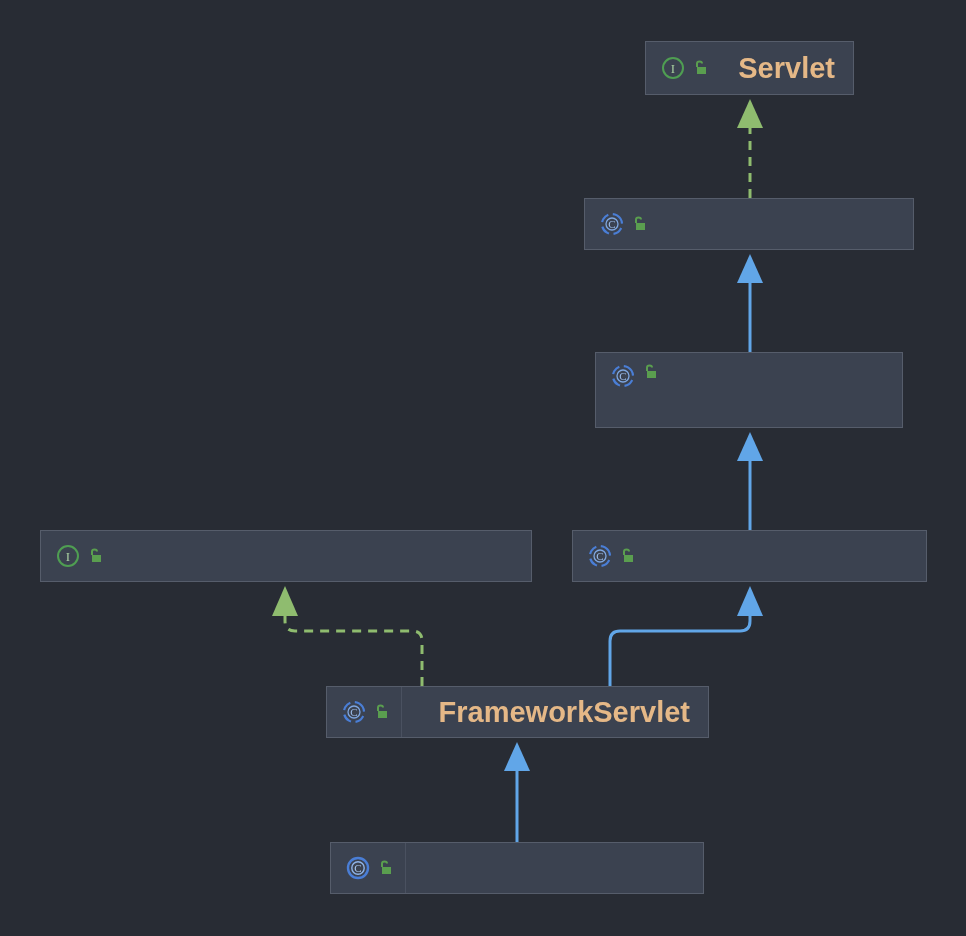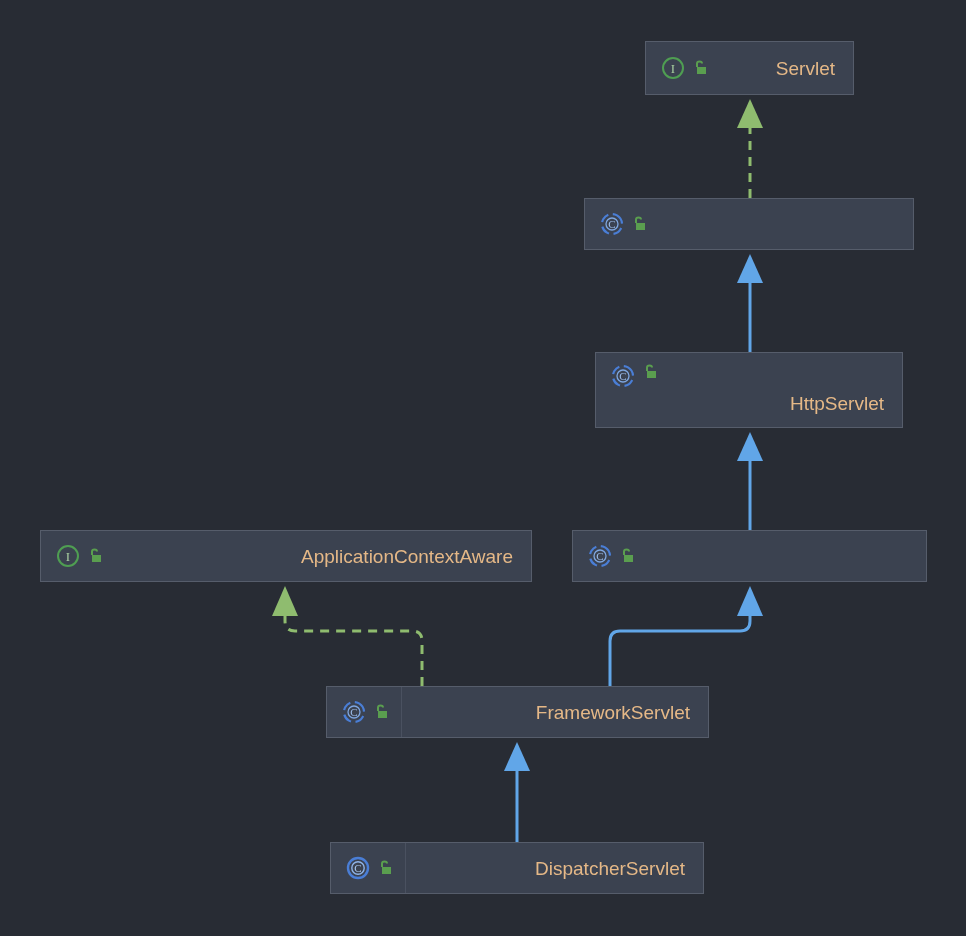--- a/index.html
+++ b/index.html
@@ -57,25 +57,26 @@
   }
   .lock-icon {
     flex: 0 0 auto;
     width: 18px;
     height: 18px;
     display: block;
   }
   .node-label {
     flex: 1 1 auto;
     color: #e5b887;
-    font-size: 19px;
+    font-size: 29px;
     line-height: 1;
     white-space: nowrap;
     padding-left: 8px;
     padding-right: 18px;
+    font-weight: bold;
   }
   .node-label.align-right {
     text-align: right;
   }
   .node-label.shift-down {
     padding-top: 26px;
   }
 </style>
 </head>
 <body>
@@ -154,35 +155,33 @@
       <svg class="kind-icon" viewBox="0 0 26 26">
         <circle cx="13" cy="13" r="10" fill="none" stroke="#4a7ed6" stroke-width="2.2" stroke-dasharray="10 4.5" transform="rotate(-60 13 13)"></circle>
         <circle cx="13" cy="13" r="6" fill="none" stroke="#7fa7e0" stroke-width="1.3"></circle>
         <text x="13" y="17" text-anchor="middle" font-family="Liberation Serif, serif" font-size="11" fill="#9dbdea">C</text>
       </svg>
       <svg class="lock-icon" viewBox="0 0 18 18">
         <path d="M5 8 L5 4.5 Q5 2.5 7.5 2.5 Q10 2.5 10 4.5" fill="none" stroke="#5a9e4f" stroke-width="2"></path>
         <rect x="5" y="8" width="9" height="7" fill="#5a9e4f"></rect>
       </svg>
     </div>
-    <div class="node-label align-right shift-down">HttpServlet</div>
   </div>
 
   <div class="uml-node" style="left:40px; top:530px; width:492px; height:52px;">
     <div class="node-gutter">
       <svg class="kind-icon" viewBox="0 0 26 26">
         <circle cx="13" cy="13" r="10" fill="none" stroke="#4f9e52" stroke-width="2"></circle>
         <text x="13" y="18" text-anchor="middle" font-family="Liberation Serif, serif" font-size="13" fill="#a8cfa0">I</text>
       </svg>
       <svg class="lock-icon" viewBox="0 0 18 18">
         <path d="M5 8 L5 4.5 Q5 2.5 7.5 2.5 Q10 2.5 10 4.5" fill="none" stroke="#5a9e4f" stroke-width="2"></path>
         <rect x="5" y="8" width="9" height="7" fill="#5a9e4f"></rect>
       </svg>
     </div>
-    <div class="node-label align-right">ApplicationContextAware</div>
   </div>
 
   <div class="uml-node" style="left:572px; top:530px; width:355px; height:52px;">
     <div class="node-gutter">
       <svg class="kind-icon" viewBox="0 0 26 26">
         <circle cx="13" cy="13" r="10" fill="none" stroke="#4a7ed6" stroke-width="2.2" stroke-dasharray="10 4.5" transform="rotate(-60 13 13)"></circle>
         <circle cx="13" cy="13" r="6" fill="none" stroke="#7fa7e0" stroke-width="1.3"></circle>
         <text x="13" y="17" text-anchor="middle" font-family="Liberation Serif, serif" font-size="11" fill="#9dbdea">C</text>
       </svg>
       <svg class="lock-icon" viewBox="0 0 18 18">
@@ -212,16 +211,15 @@
       <svg class="kind-icon" viewBox="0 0 26 26">
         <circle cx="13" cy="13" r="10" fill="none" stroke="#4a7ed6" stroke-width="2.4"></circle>
         <circle cx="13" cy="13" r="6.2" fill="none" stroke="#8fb4e8" stroke-width="1.4"></circle>
         <text x="13" y="17" text-anchor="middle" font-family="Liberation Serif, serif" font-size="11" fill="#a9c8ef">C</text>
       </svg>
       <svg class="lock-icon" viewBox="0 0 18 18">
         <path d="M5 8 L5 4.5 Q5 2.5 7.5 2.5 Q10 2.5 10 4.5" fill="none" stroke="#5a9e4f" stroke-width="2"></path>
         <rect x="5" y="8" width="9" height="7" fill="#5a9e4f"></rect>
       </svg>
     </div>
-    <div class="node-label align-right">DispatcherServlet</div>
   </div>
 
 </div>
 
 </body></html>

